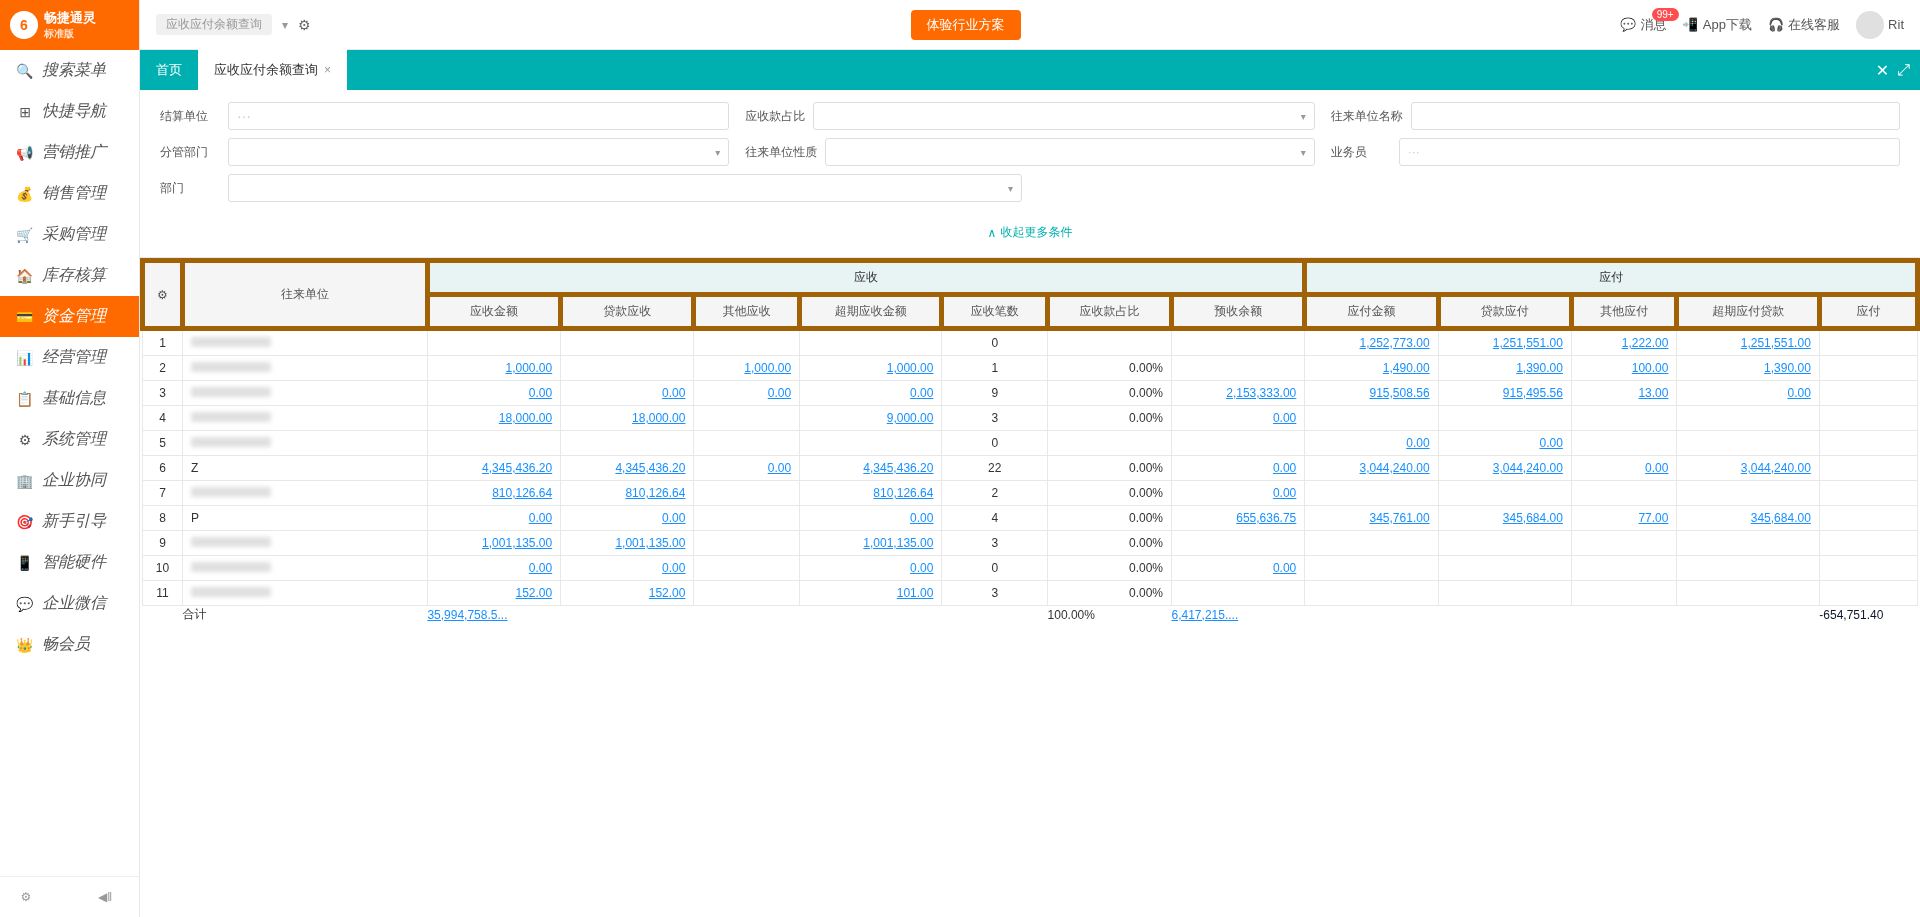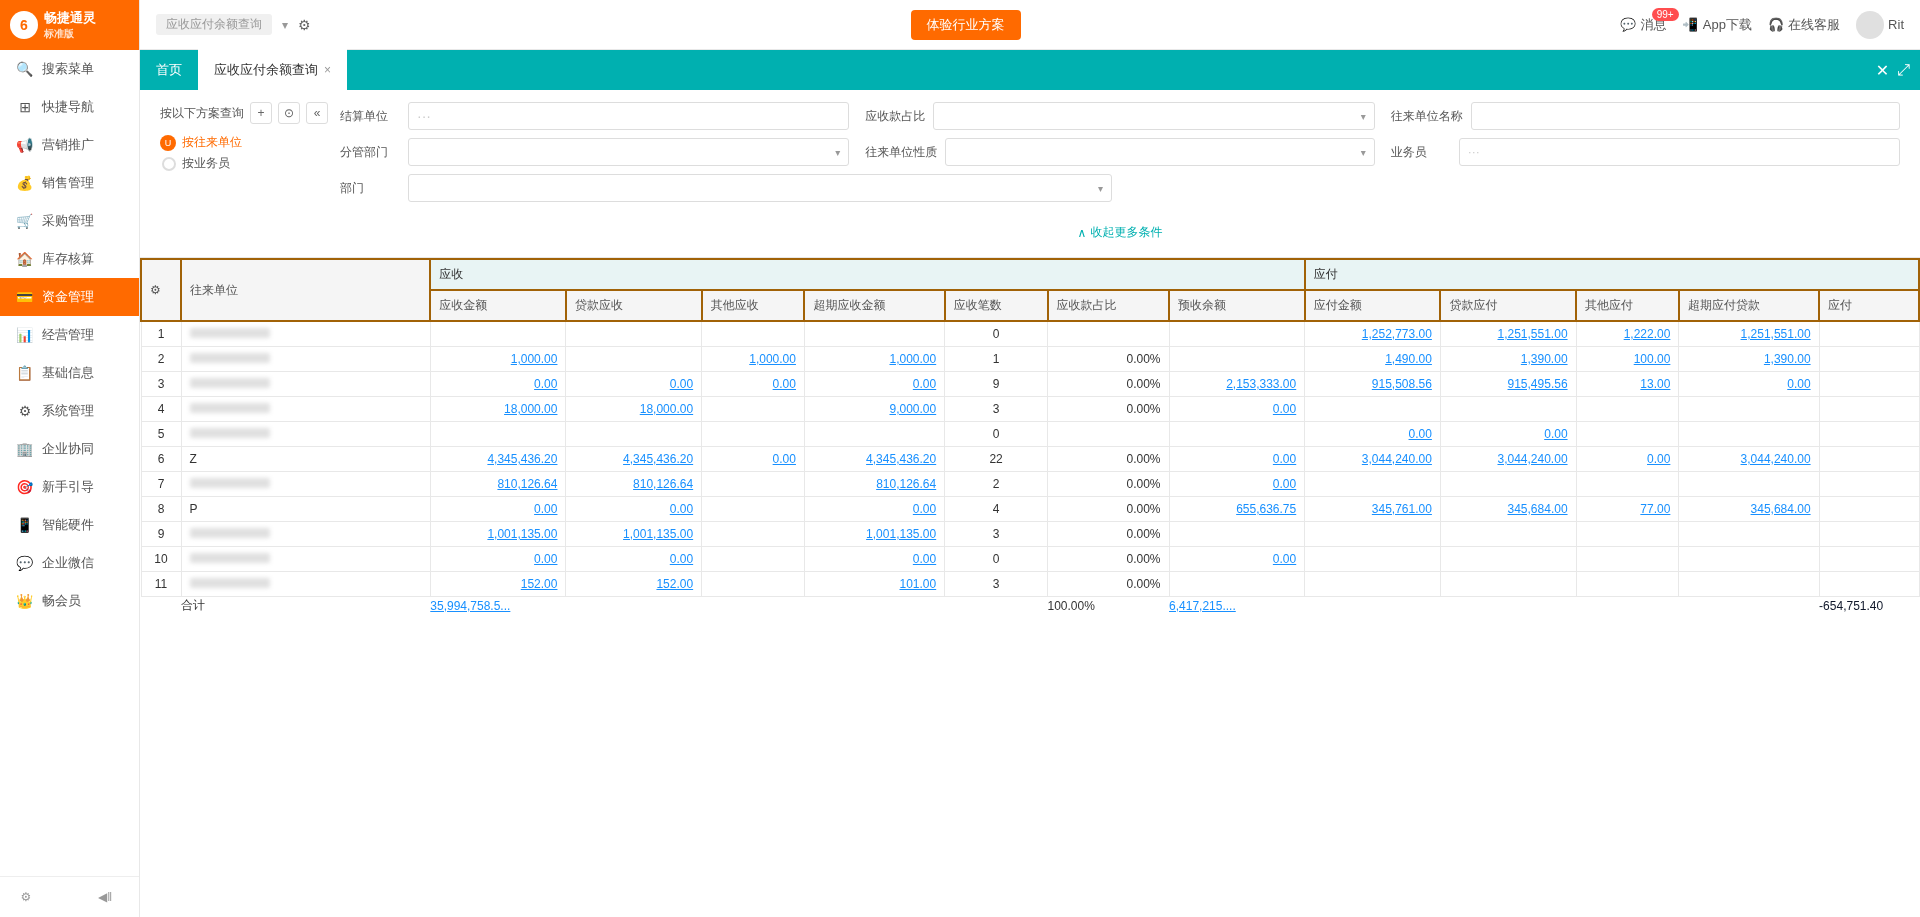--- a/index.html
+++ b/index.html
@@ -9,21 +9,21 @@
     .sidebar { width: 140px; background: #fff; display: flex; flex-direction: column; border-right: 1px solid #e8e8e8; flex-shrink: 0; }
     .sidebar-logo { background: #ff6a00; height: 50px; display: flex; align-items: center; padding: 0 10px; color: #fff; font-size: 13px; font-weight: bold; }
     .sidebar-logo-icon { width: 28px; height: 28px; background: #fff; border-radius: 50%; display: flex; align-items: center; justify-content: center; margin-right: 6px; }
     .sidebar-logo-icon span { color: #ff6a00; font-size: 14px; font-weight: bold; }
     .sidebar-logo-text { display: flex; flex-direction: column; }
     .sidebar-logo-text .main { font-size: 13px; }
     .sidebar-logo-text .sub { font-size: 10px; opacity: 0.8; }
     .sidebar-item { display: flex; align-items: center; padding: 10px 16px; cursor: pointer; color: #555; transition: background 0.2s; }
     .sidebar-item.active { background: #ff6a00; color: #fff; }
     .sidebar-item .icon { width: 18px; height: 18px; margin-right: 8px; display: flex; align-items: center; justify-content: center; font-size: 14px; }
-    .sidebar-item .label { font-size: 13px; }
+    .sidebar-item .label { font-size: 16px; font-style: italic; }
     .sidebar-footer { margin-top: auto; display: flex; align-items: center; padding: 10px 16px; border-top: 1px solid #eee; }
     .sidebar-footer .icon { width: 20px; height: 20px; display: flex; align-items: center; justify-content: center; cursor: pointer; color: #999; margin-right: 8px; }
 
     
     .main { flex: 1; display: flex; flex-direction: column; overflow: hidden; }
 
     
     .topbar { height: 50px; background: #fff; border-bottom: 1px solid #e8e8e8; display: flex; align-items: center; padding: 0 16px; justify-content: space-between; flex-shrink: 0; }
     .topbar-left { display: flex; align-items: center; gap: 10px; }
     .topbar-breadcrumb { color: #999; font-size: 12px; background: #f0f0f0; padding: 2px 10px; border-radius: 3px; }
@@ -62,21 +62,21 @@
     .filter-input .arrow { color: #999; font-size: 10px; }
 
     
     .query-btns { display: flex; flex-direction: column; gap: 6px; }
     .btn-query { background: #ff6a00; color: #fff; border: none; padding: 6px 20px; border-radius: 3px; cursor: pointer; font-size: 13px; }
     .btn-set { background: #fff; color: #555; border: 1px solid #ddd; padding: 5px 20px; border-radius: 3px; cursor: pointer; font-size: 13px; }
 
     
     .table-area { flex: 1; overflow: auto; background: #fff; margin: 0; }
     table { width: 100%; border-collapse: collapse; font-size: 12px; }
-    thead th { background: #f5f5f5; border: 2px solid #a16207; padding: 6px 8px; text-align: left; color: #555; white-space: nowrap; font-weight: normal; position: sticky; top: 0; z-index: 2; }
+    thead th { background: #f5f5f5; border: 5px solid #a16207; padding: 6px 8px; text-align: center; color: #555; white-space: nowrap; font-weight: normal; position: sticky; top: 0; z-index: 2; }
     thead th.group { background: #e8f4f4; color: #333; }
     tbody td { border: 1px solid #e8e8e8; padding: 5px 8px; text-align: right; color: #333; white-space: nowrap; }
     tbody td.center { text-align: center; }
     tbody td.left { text-align: left; }
     tbody td a { color: #1890ff; text-decoration: underline; cursor: pointer; }
 
     .col-index { width: 40px; }
   </style>
 </head>
 <body>
@@ -202,38 +202,20 @@
       <span class="tabbar-action-btn">⤢</span>
     </div>
   </div>
 
   <div class="content">
 
 
     <div class="filter-area">
       <div style="display:flex;gap:12px;">
 
-        <div style="display:flex;flex-direction:column;gap:4px;min-width:130px;">
-          <div style="display:flex;align-items:center;gap:6px;margin-bottom:6px;">
-            <span style="font-size:12px;color:#555;">按以下方案查询</span>
-            <div class="filter-icon-btn">+</div>
-            <div class="filter-icon-btn">⊙</div>
-            <div class="filter-icon-btn">«</div>
-          </div>
-          <div style="display:flex;align-items:center;gap:6px;cursor:pointer;">
-            <div style="width:16px;height:16px;background:#ff6a00;border-radius:50%;display:flex;align-items:center;justify-content:center;">
-              <span style="color:#fff;font-size:9px;">U</span>
-            </div>
-            <span style="color:#ff6a00;font-size:12px;">按往来单位</span>
-          </div>
-          <div style="display:flex;align-items:center;gap:6px;cursor:pointer;margin-left:2px;">
-            <div style="width:14px;height:14px;border-radius:50%;border:2px solid #ddd;display:flex;align-items:center;justify-content:center;"></div>
-            <span style="color:#555;font-size:12px;">按业务员</span>
-          </div>
-        </div>
 
         <div style="flex:1;">
 
           <div style="display:grid;grid-template-columns:1fr 1fr 1fr;gap:10px 16px;margin-bottom:8px;">
             <div class="filter-row">
               <span class="filter-label">结算单位</span>
               <div class="filter-input">
                 <span style="color:#ccc;font-size:14px;">···</span>
               </div>
             </div>

